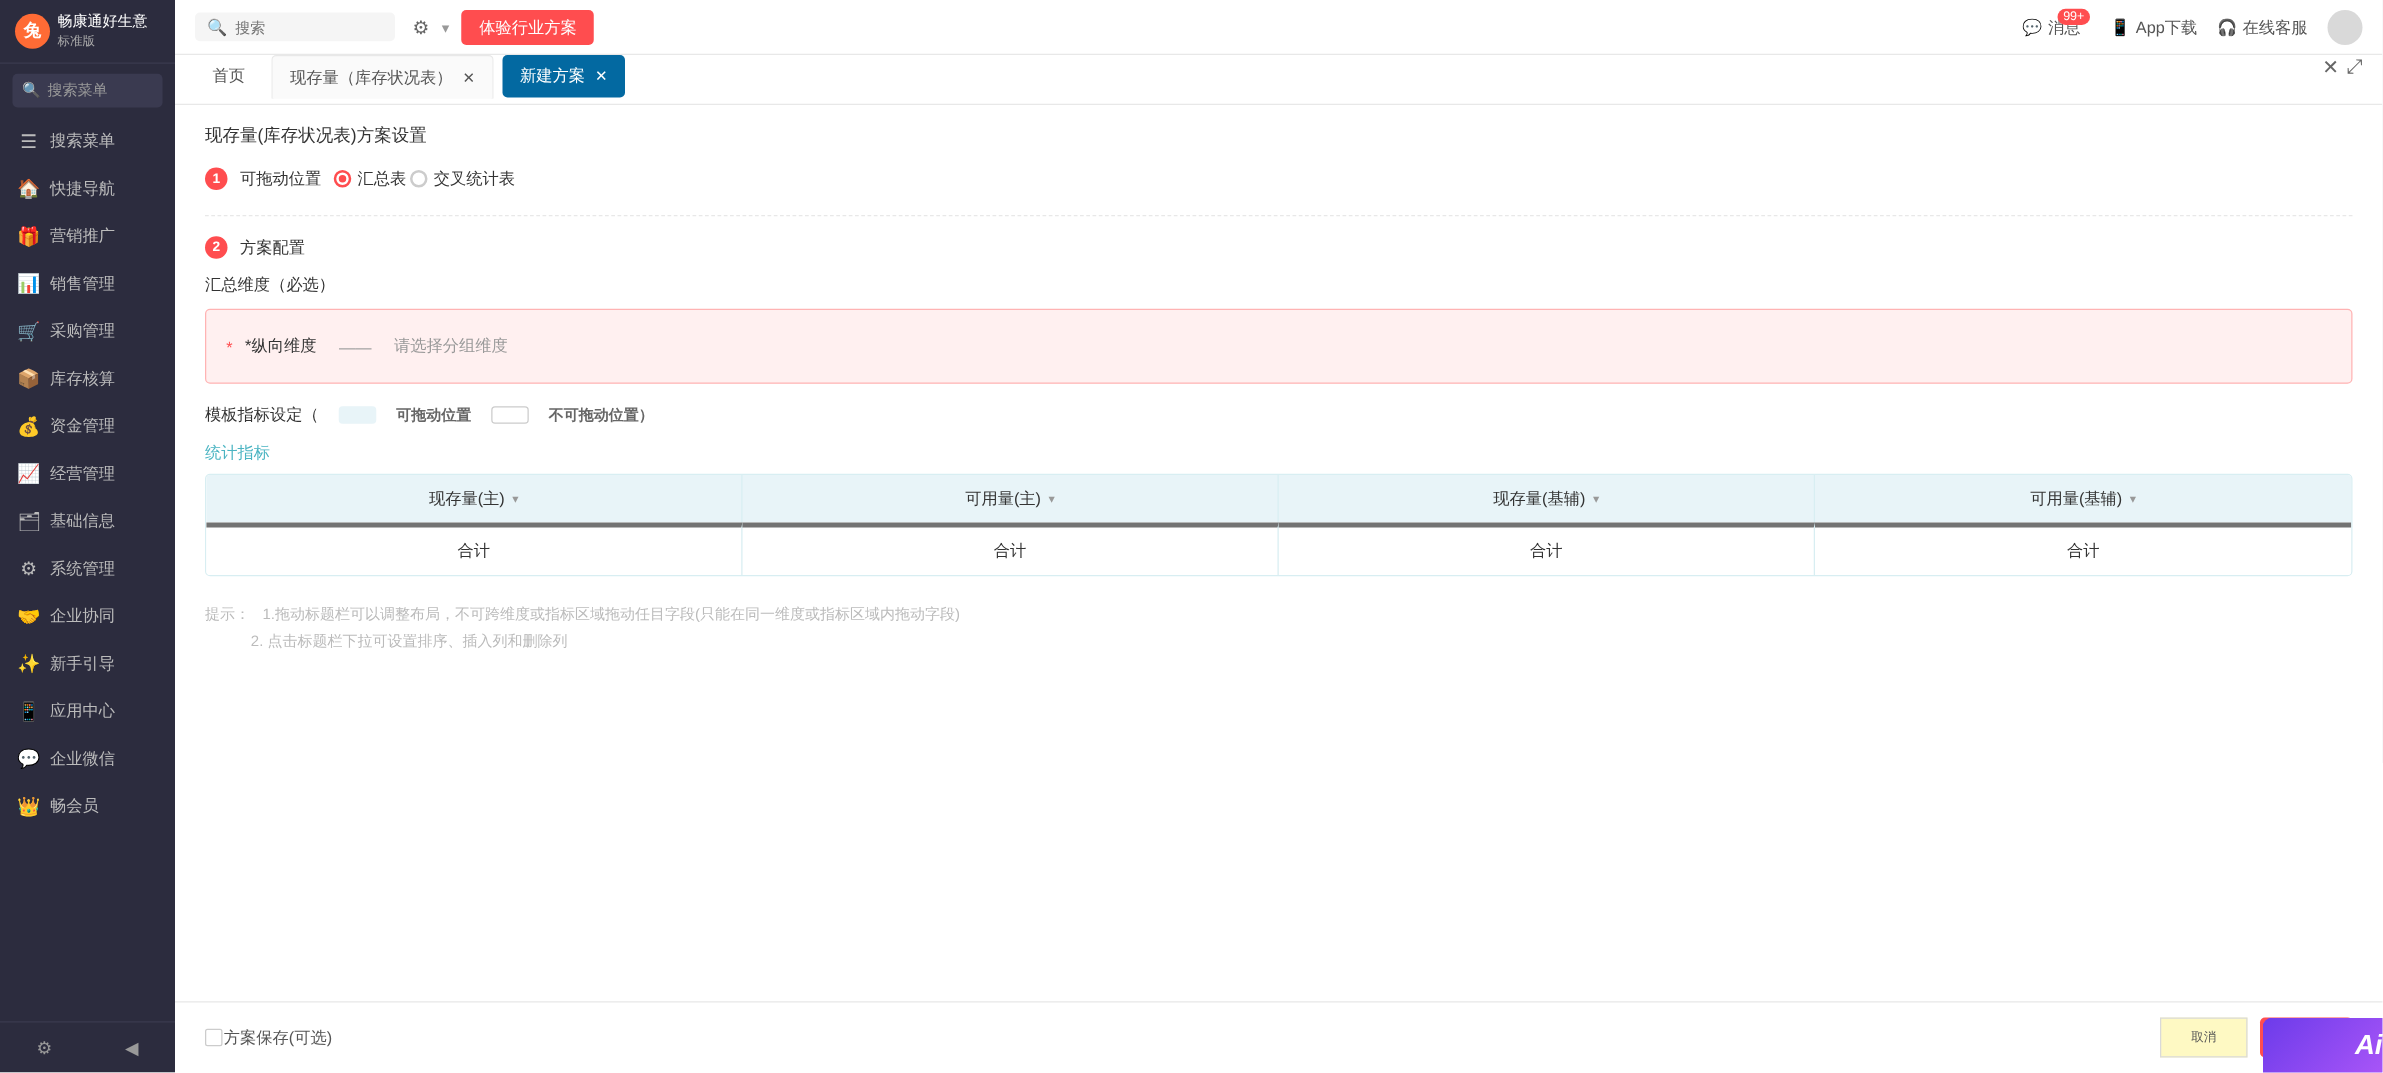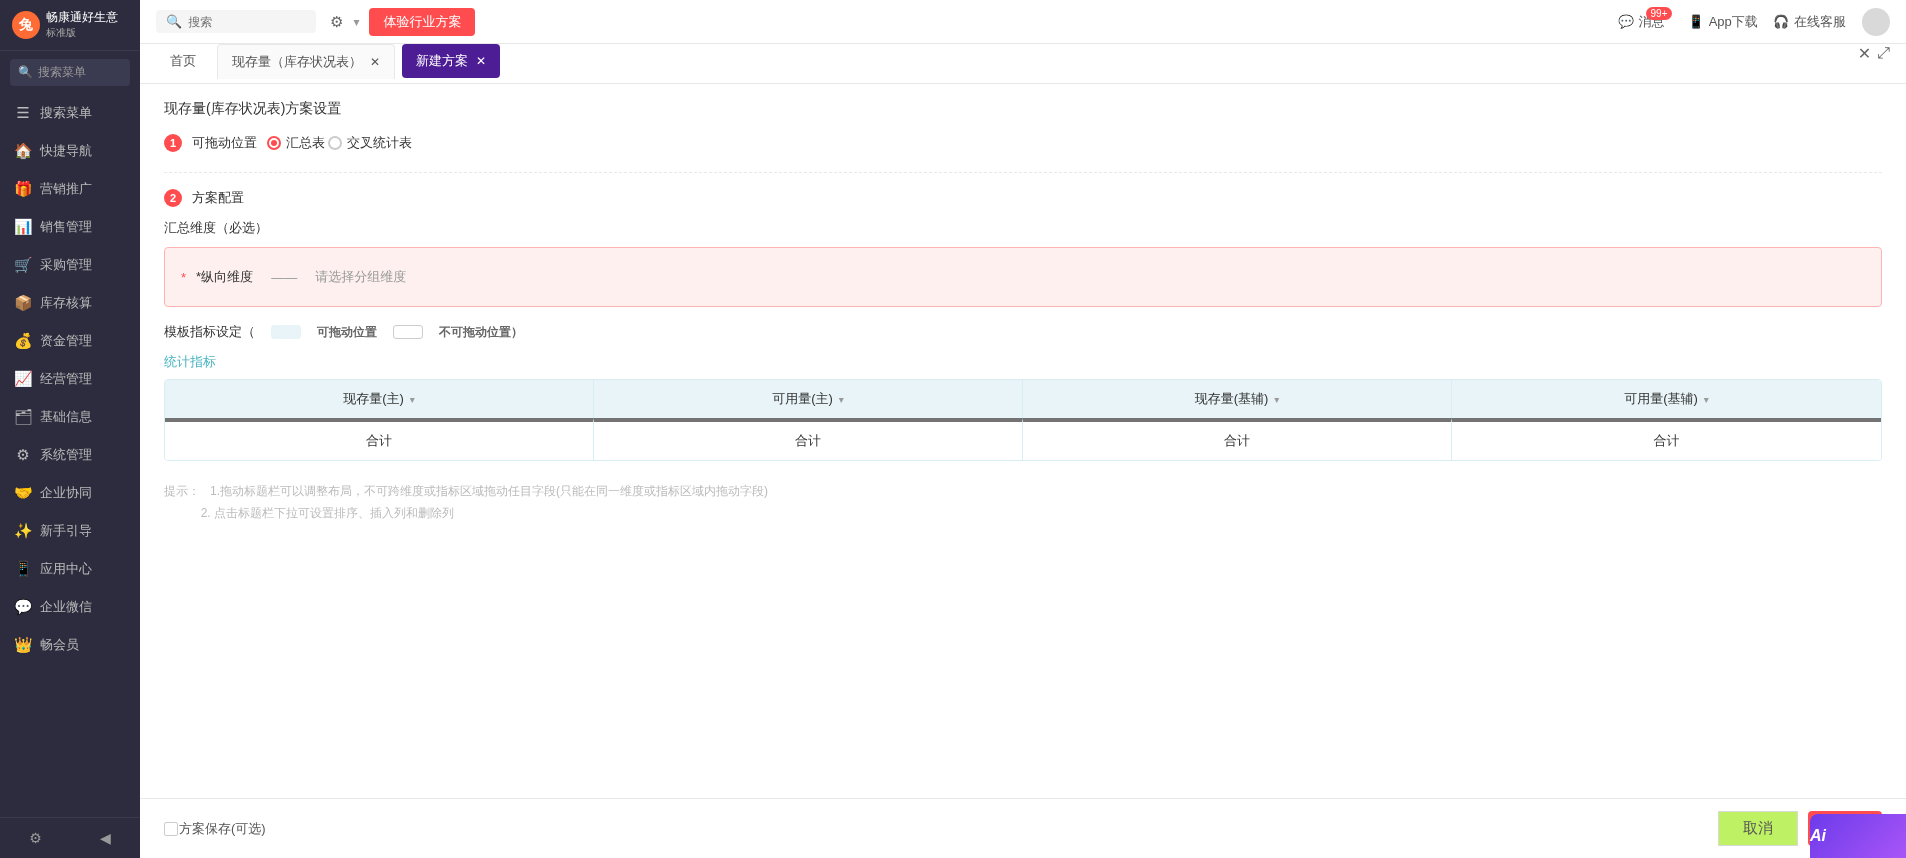--- a/index.html
+++ b/index.html
@@ -110,21 +110,21 @@
     }
     .tab {
       display: flex; align-items: center; gap: 6px;
       padding: 8px 14px;
       font-size: 13px; cursor: pointer;
       border-radius: 4px 4px 0 0;
       position: relative;
     }
     .tab-home { color: #555; }
     .tab-inventory { color: #555; border: 1px solid #e8e8e8; border-bottom: none; background: #fafafa; }
-    .tab-new { background: #4c1d95; color: white; border-radius: 4px; }
+    .tab-new { background: #0369a1; color: white; border-radius: 4px; }
     .tab-close { margin-left: 2px; cursor: pointer; font-size: 12px; }
 
     
     .page-content {
       flex: 1; overflow-y: auto;
       background: #f5f5f5;
       padding: 0;
       position: relative;
     }
 
@@ -235,40 +235,40 @@
       background: #fff; border-top: 1px solid #e8e8e8;
       padding: 12px 24px;
       display: flex; align-items: center; gap: 10px;
     }
     .plan-save-check { display: flex; align-items: center; gap: 1px; cursor: pointer; }
     .plan-save-checkbox { width: 14px; height: 14px; border: 1px solid #ccc; border-radius: 2px; }
     .plan-save-label { font-size: 13px; color: #555; }
     .bottom-right { margin-left: auto; display: flex; gap: 10px; }
     .btn-cancel {
       padding: 7px 24px; border: 1px solid #d9d9d9; border-radius: 0;
-      background: #bef264; cursor: pointer; font-size: 15px; color: #555;
+      background: #fef9c3; cursor: pointer; font-size: 10px; color: #555;
     }
     .btn-query {
       padding: 7px 24px; background: #ff4d4f; color: white;
       border: none; border-radius: 4px; cursor: pointer; font-size: 13px;
     }
     .window-ctrl-btn { cursor: pointer; font-size: 16px; color: #666; }
 
     
     .sidebar-nav::-webkit-scrollbar { width: 4px; }
     .sidebar-nav::-webkit-scrollbar-thumb { background: #555; border-radius: 2px; }
 
     
     .ai-badge {
       position: fixed; bottom: 0; right: 0;
       width: 96px; height: 44px;
       background: linear-gradient(135deg, #6c3bea, #a855f7);
       border-radius: 8px 0 0 0;
-      display: flex; align-items: center; justify-content: flex-start;
-      color: white; font-size: 16px; font-weight: bold; cursor: pointer;
+      display: flex; align-items: center; justify-content: flex-end;
+      color: white; font-size: 22px; font-weight: bold; cursor: pointer;
       font-style: italic;
     }
   </style>
 </head>
 <body>
 
 <div class="sidebar">
   <div class="sidebar-logo">
     <div class="sidebar-logo-icon">兔</div>
     <div>

